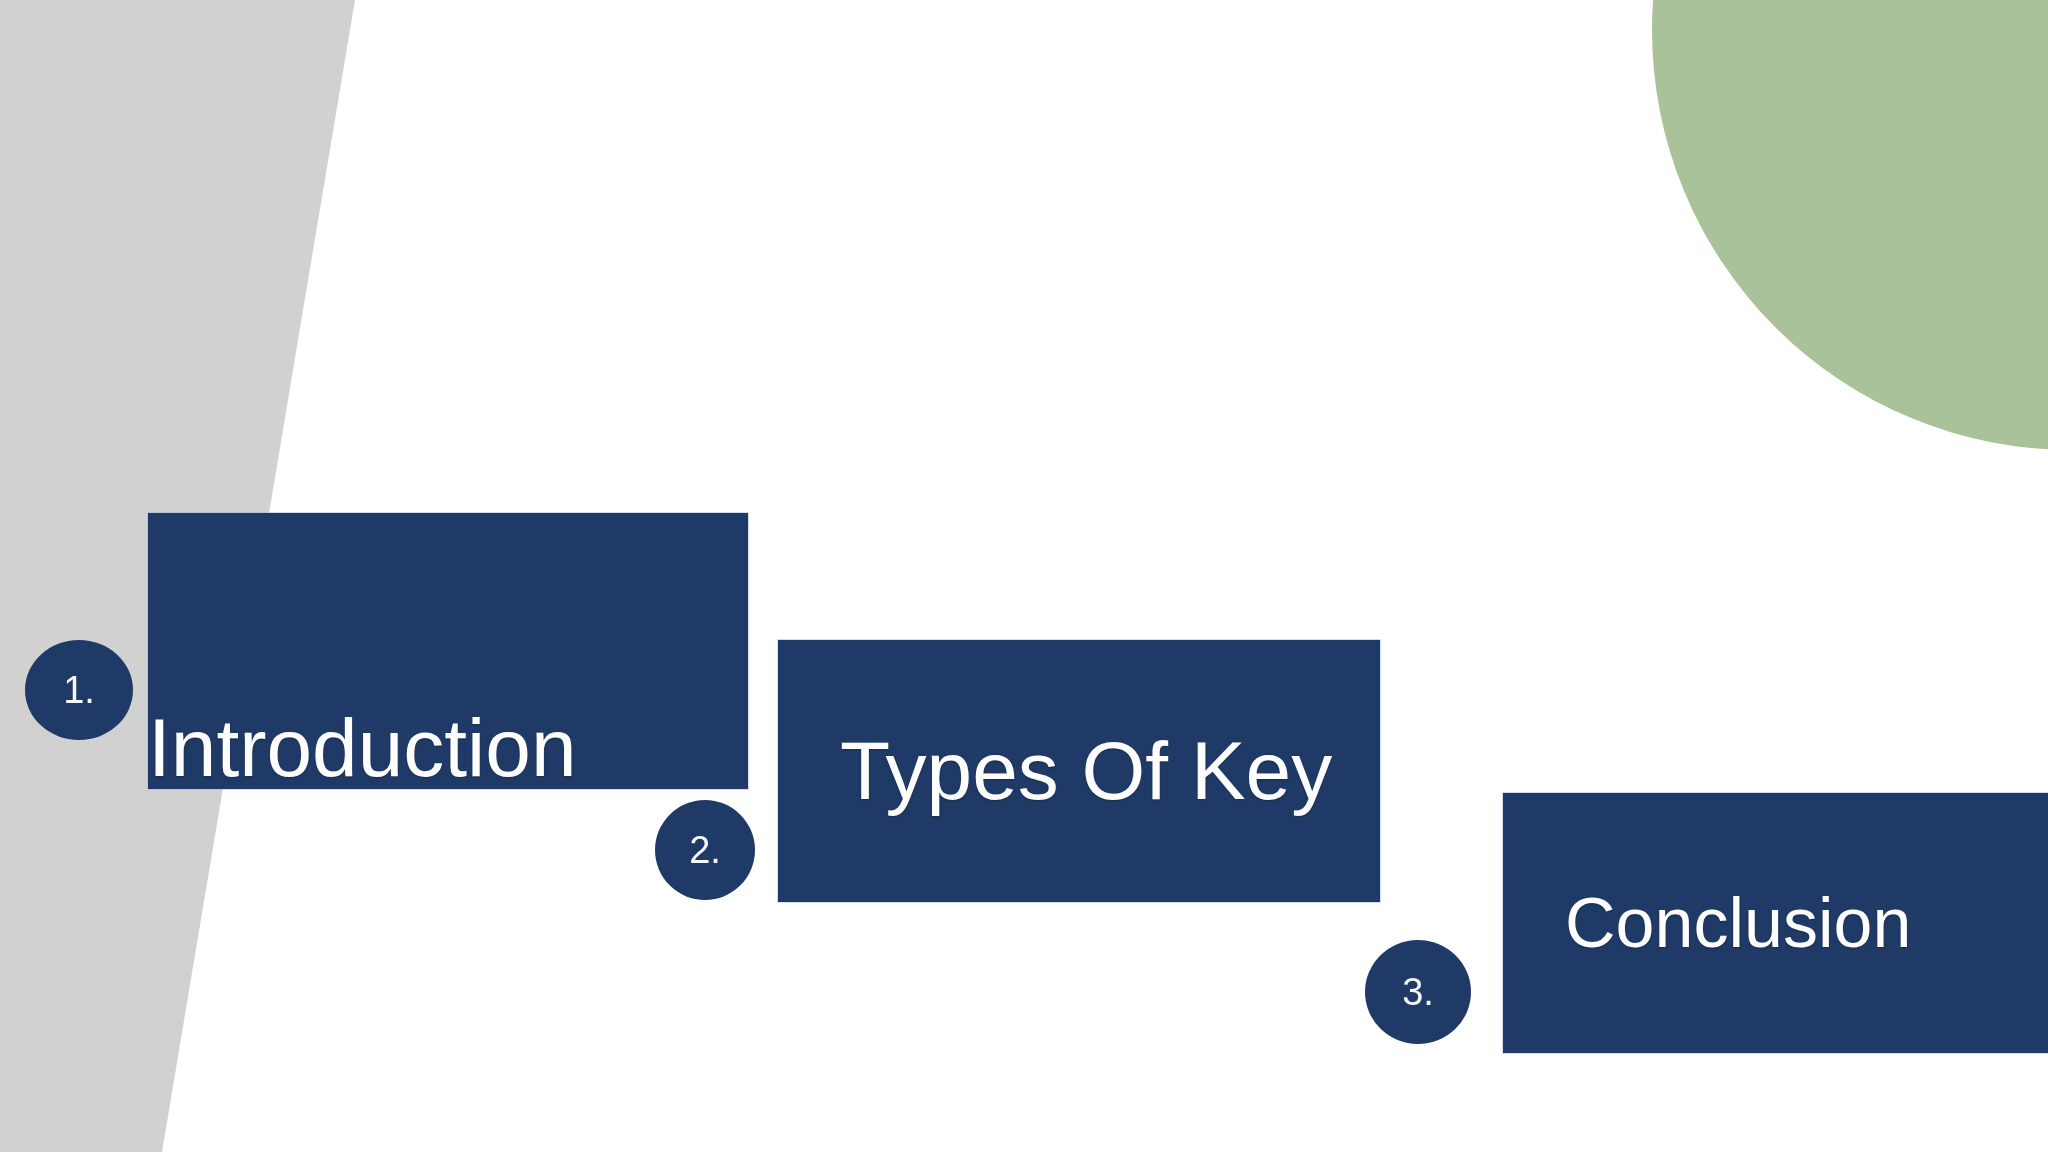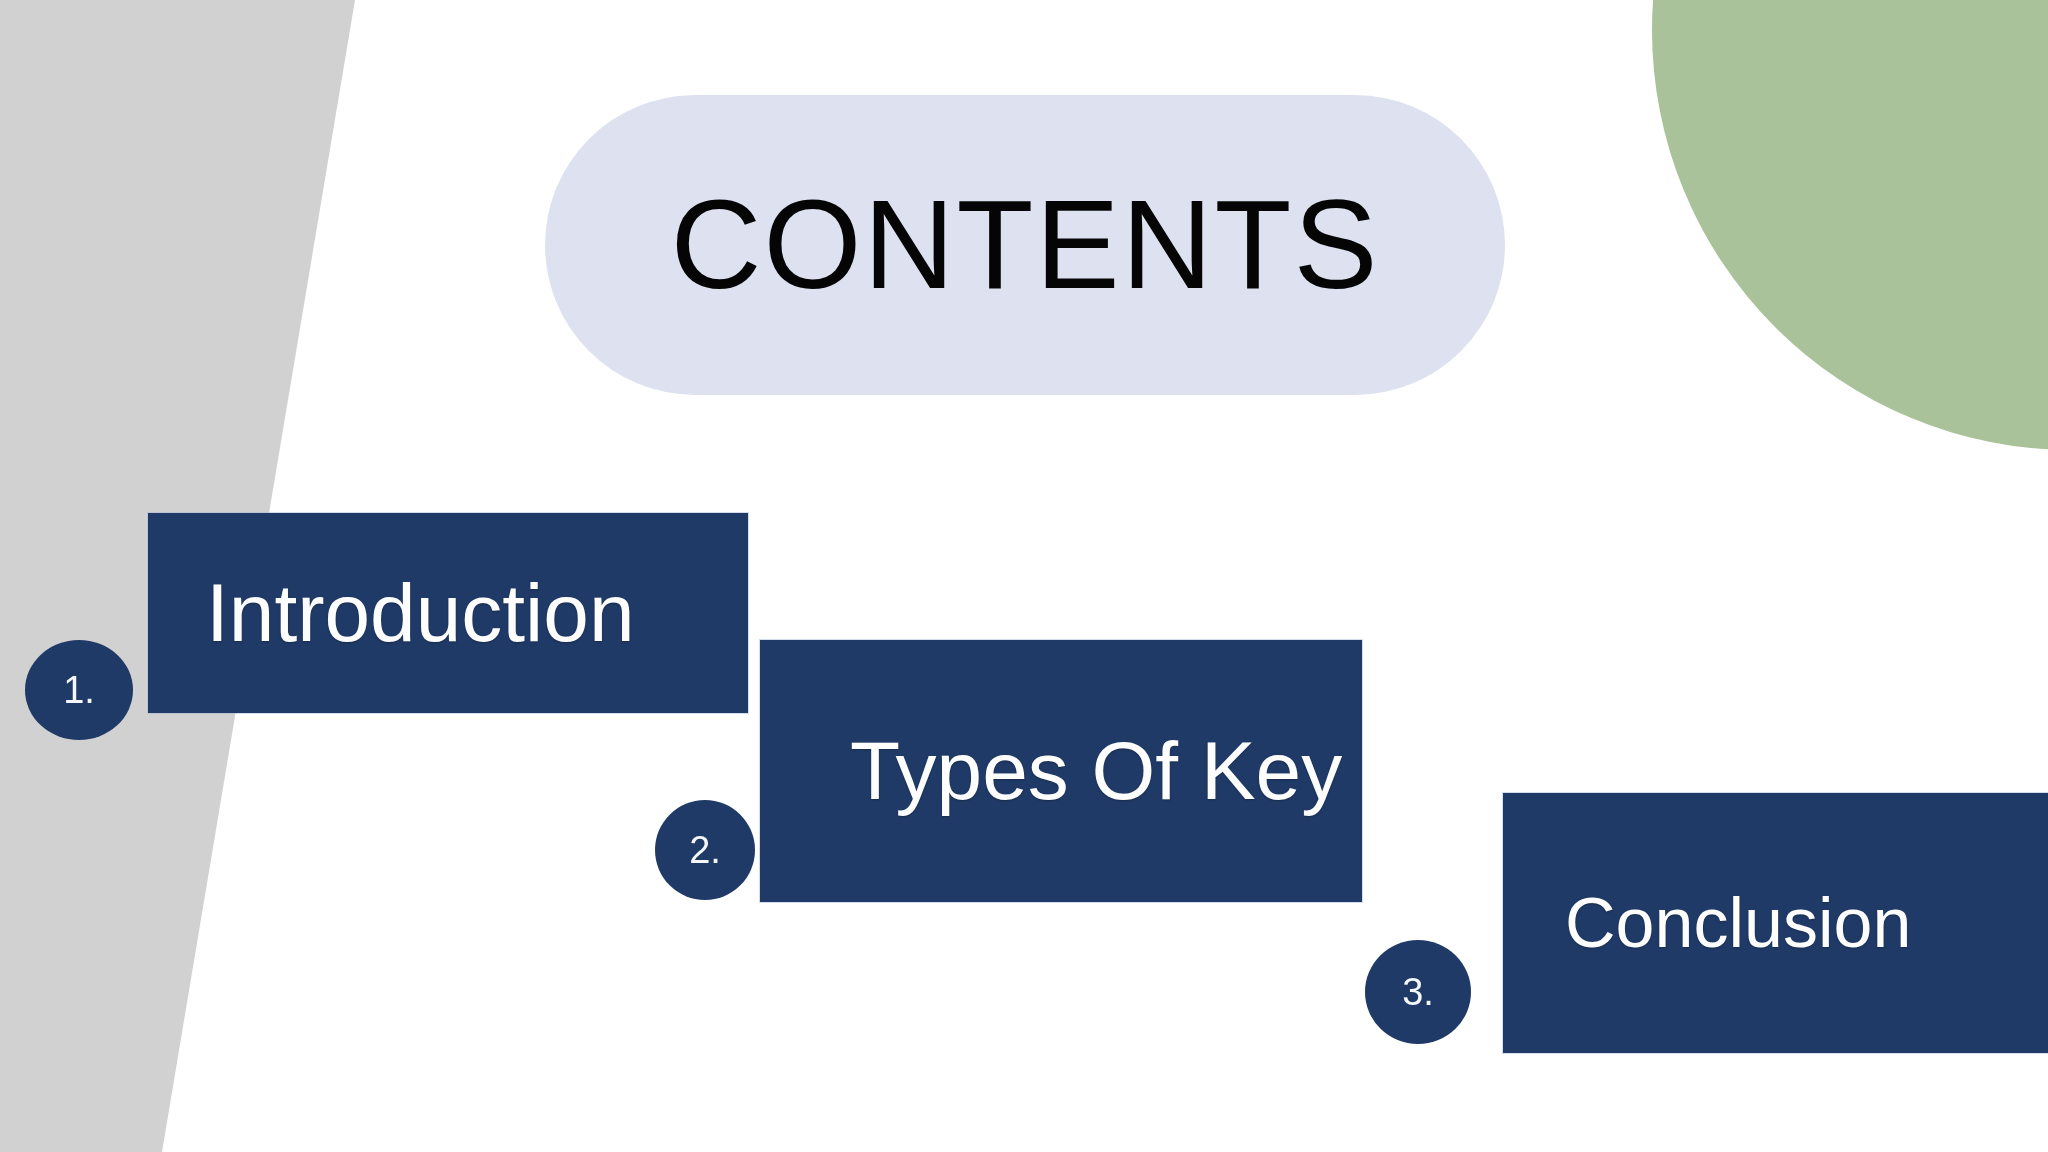--- a/index.html
+++ b/index.html
@@ -80,32 +80,32 @@
     font-weight: 300;
     line-height: 1;
     white-space: nowrap;
     text-shadow: 0 1px 2px rgba(0,0,0,0.25);
   }
 
   .box-introduction {
     left: 148px;
     top: 513px;
     width: 600px;
-    height: 200px;
-    padding-left: 58px;
+    height: 276px;
     box-sizing: border-box;
+    align-items: flex-end;
   }
   .box-introduction .nav-box-label { font-size: 82px; }
 
   .box-types {
-    left: 760px;
+    left: 778px;
     top: 640px;
     width: 602px;
     height: 262px;
-    padding-left: 90px;
+    padding-left: 62px;
     box-sizing: border-box;
   }
   .box-types .nav-box-label { font-size: 82px; }
 
   .box-conclusion {
     left: 1503px;
     top: 793px;
     width: 560px;
     height: 260px;
     padding-left: 62px;
@@ -136,23 +136,20 @@
 </style>
 </head>
 <body>
 
 <div id="slide">
 
   <div class="gray-wedge"></div>
 
   <div class="green-blob"></div>
 
-  <div class="title-pill">
-    <span class="title-text">CONTENTS</span>
-  </div>
 
   <div class="num-badge badge-1">
     <span class="num-badge-text">1.</span>
   </div>
   <div class="nav-box box-introduction">
     <span class="nav-box-label">Introduction</span>
   </div>
 
   <div class="num-badge badge-2">
     <span class="num-badge-text">2.</span>

